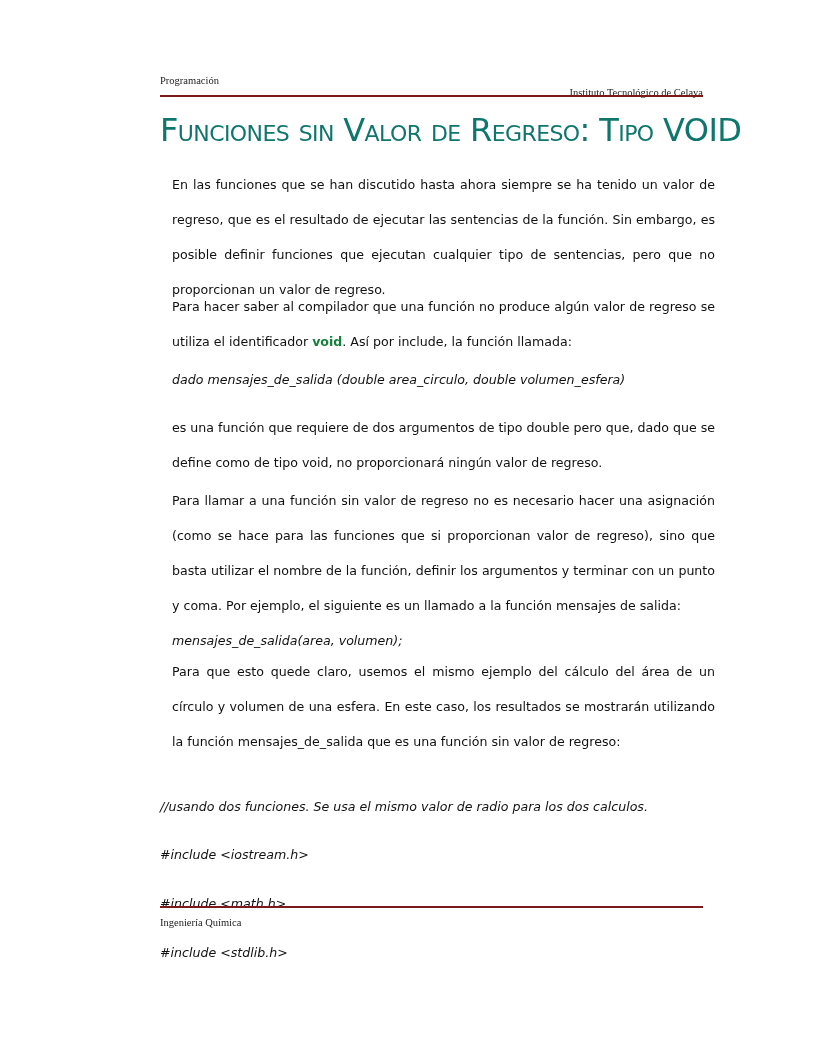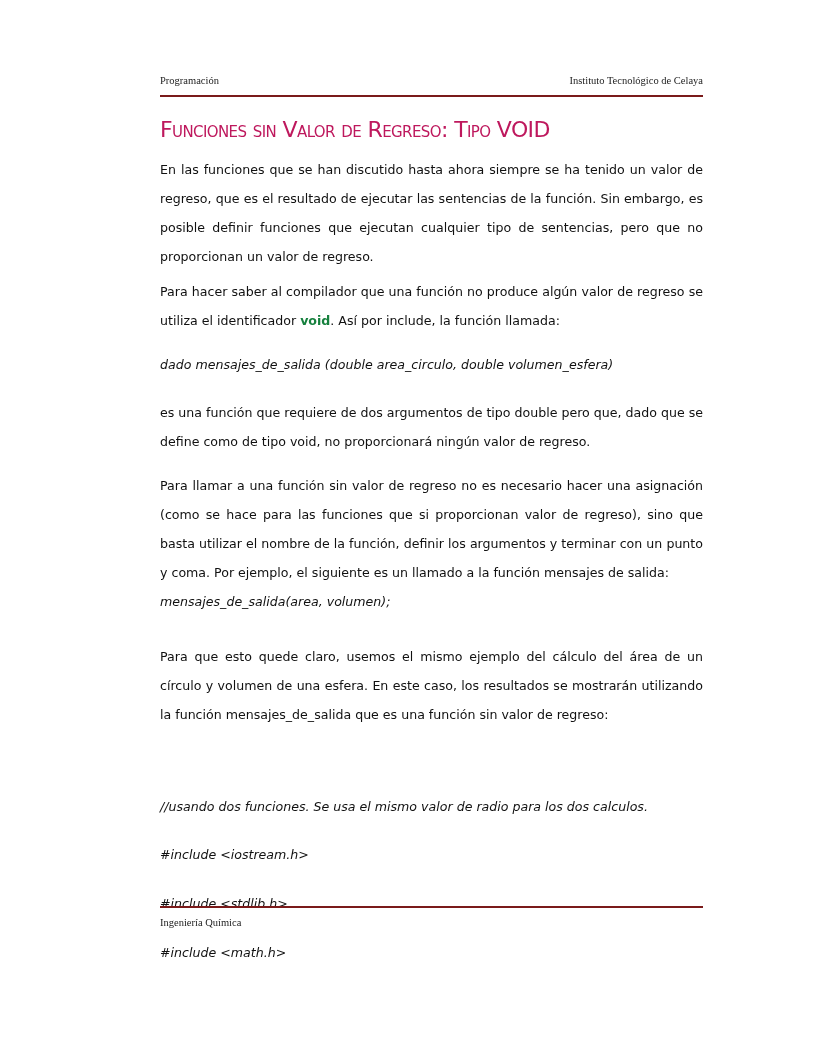--- a/index.html
+++ b/index.html
@@ -23,55 +23,55 @@
       position: absolute;
       top: 75px;
       left: 0;
       width: 543px;
       height: 14px;
       font-family: "Liberation Serif", serif;
       font-size: 10.5px;
       color: #222;
     }
     .header .left { position: absolute; left: 0; top: 0; }
-    .header .right { position: absolute; right: 0; top: 0; }
+    .header .right { position: absolute; right: 0; top: 12px; }
     .rule {
       position: absolute;
       left: 0;
       width: 543px;
       height: 1.5px;
       background: #7a1a1a;
     }
     .rule.top { top: 95px; }
     .rule.bottom { top: 906px; }
     .title {
       position: absolute;
       top: 113px;
       left: 0;
       margin: 0;
       font-family: "DejaVu Sans", sans-serif;
       font-weight: normal;
-      font-size: 22px;
+      font-size: 32px;
       line-height: 34px;
-      color: #be185d;
+      color: #0f766e;
       font-variant: small-caps;
       letter-spacing: -0.6px;
       white-space: nowrap;
       text-align: right;
     }
     .body-text {
       position: absolute;
       left: 0;
       width: 543px;
       font-family: "DejaVu Sans", sans-serif;
       font-size: 12.6px;
-      line-height: 29px;
+      line-height: 35px;
       color: #111;
       text-align: justify;
-      margin: 0;
+      margin: 12px;
     }
     .p1 { top: 155px; }
     .p2 { top: 277px; }
     .p3 { top: 350px; font-style: italic; white-space: nowrap; }
     .p4 { top: 398px; }
     .p5 { top: 471px; }
     .p6 { top: 642px; }
     .kw-void {
       font-weight: bold;
       color: #15803d;
@@ -124,22 +124,22 @@
   <div class="body-text p5">
     <div>Para llamar a una función sin valor de regreso no es necesario hacer una asignación (como se hace para las funciones que si proporcionan valor de regreso), sino que basta utilizar el nombre de la función, definir los argumentos y terminar con un punto y coma. Por ejemplo, el siguiente es un llamado a la función mensajes de salida:</div>
     <div class="italic" style="text-align:left;">mensajes_de_salida(area, volumen);</div>
   </div>
 
   <p class="body-text p6">Para que esto quede claro, usemos el mismo ejemplo del cálculo del área de un círculo y volumen de una esfera. En este caso, los resultados se mostrarán utilizando la función mensajes_de_salida que es una función sin valor de regreso:</p>
 
   <div class="code">
     <div>//usando dos funciones. Se usa el mismo valor de radio para los dos calculos.</div>
     <div>#include &lt;iostream.h&gt;</div>
+    <div>#include &lt;math.h&gt;</div>
     <div>#include &lt;stdlib.h&gt;</div>
-    <div>#include &lt;math.h&gt;</div>
     <div class="blank"></div>
     
   </div>
 
   <div class="rule bottom"></div>
   <div class="footer">Ingeniería Química</div>
 
 </div>
 
 </body></html>

